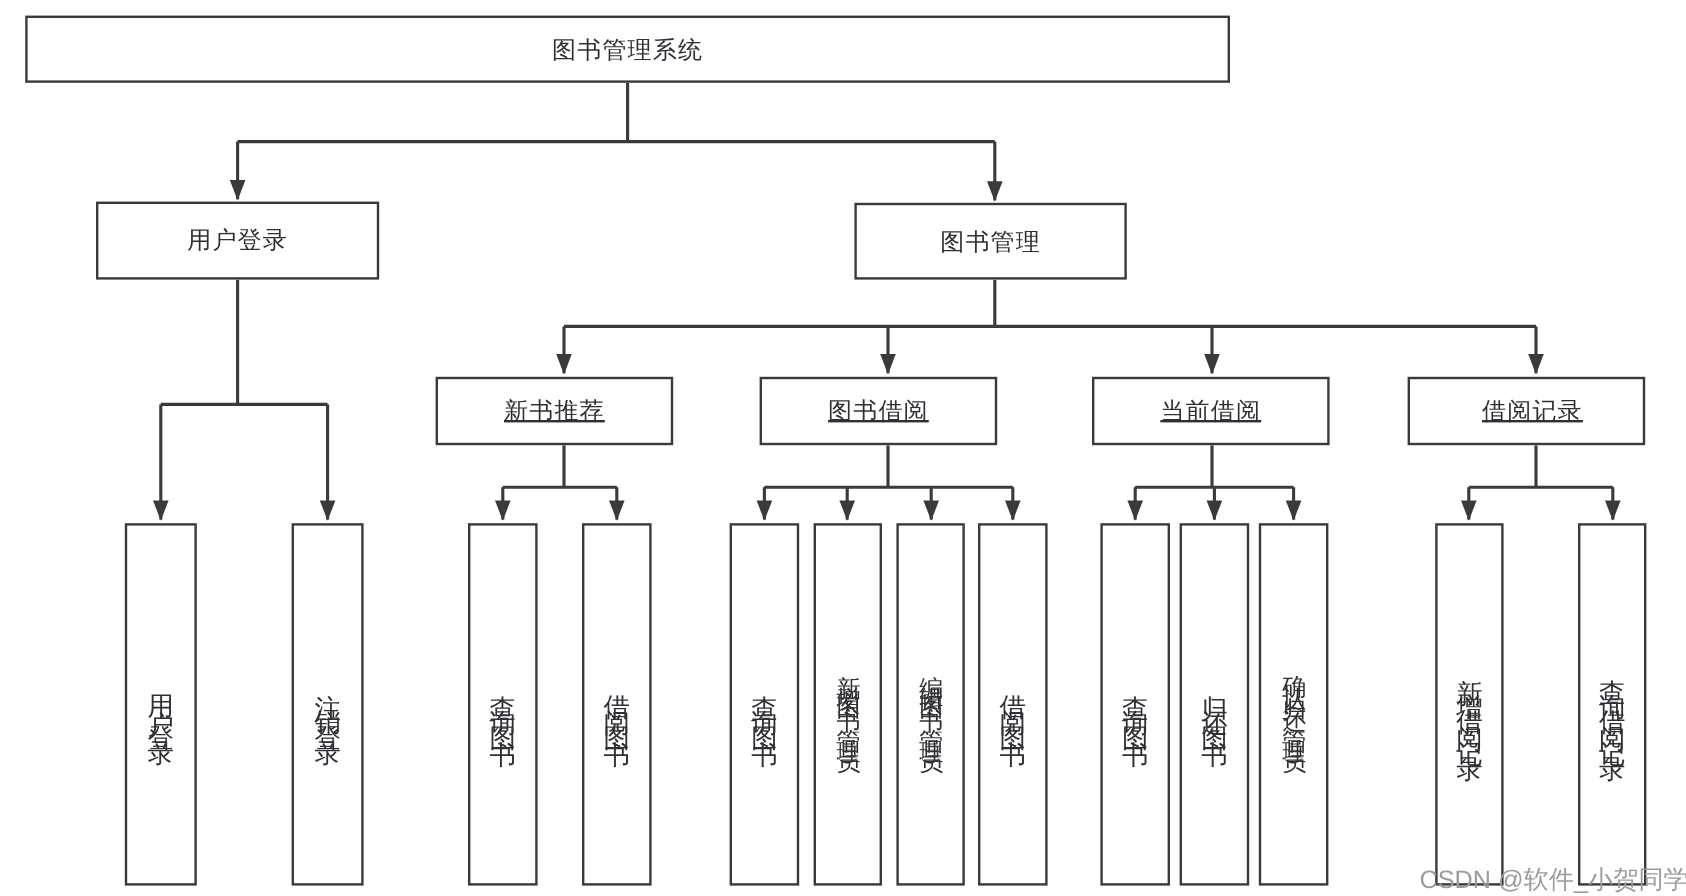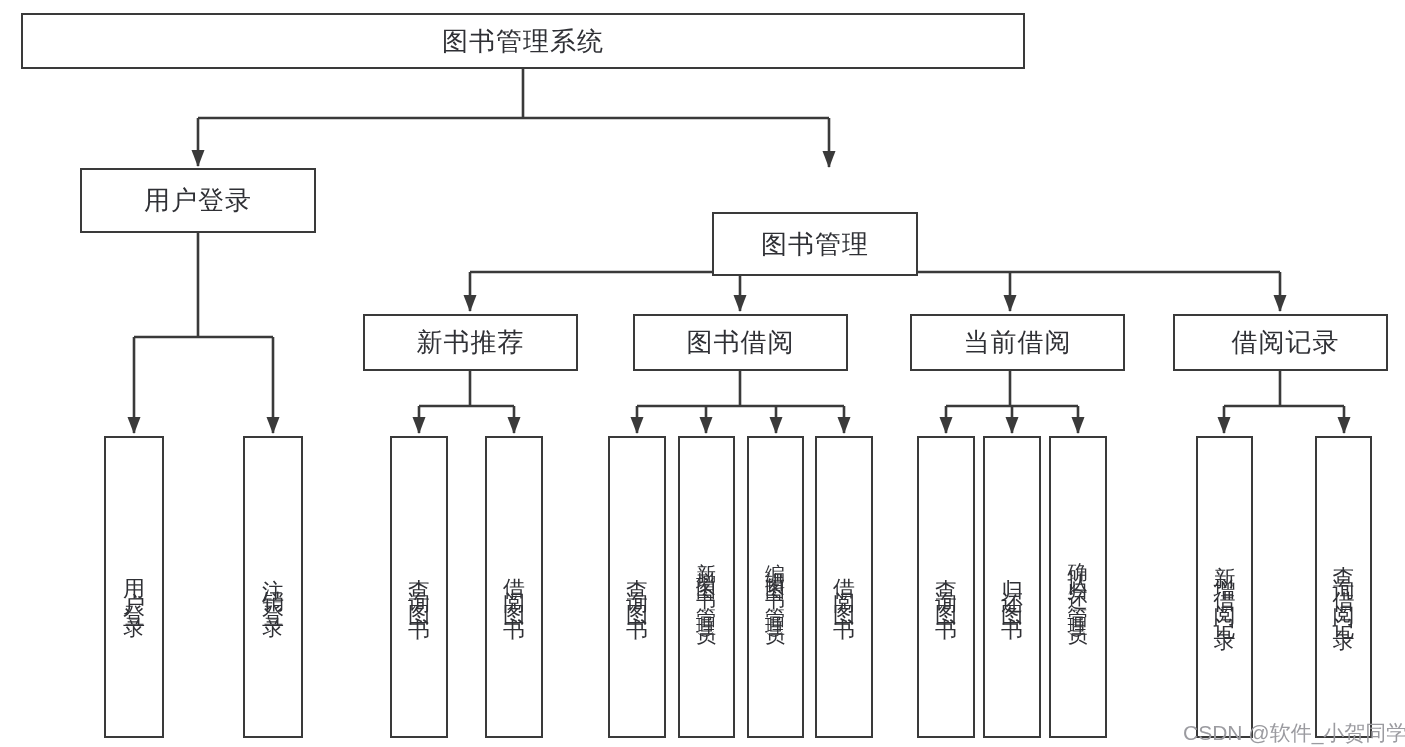--- a/index.html
+++ b/index.html
@@ -30,35 +30,35 @@
   .box {
     position: absolute;
     border: 2.6px solid var(--c-line);
     background: var(--c-background);
     display: flex;
     align-items: center;
     justify-content: center;
     color: var(--c-text);
     z-index: 2;
   }
-  .h-label { font-size: 26px; letter-spacing: 1px; white-space: nowrap; }
+  .h-label { font-size: 20px; letter-spacing: 1px; white-space: nowrap; }
   .v-label {
     writing-mode: vertical-rl;
     font-size: 22px;
     letter-spacing: 13px;
     line-height: 1;
     white-space: nowrap;
   }
   .v-label.long { font-size: 20px; letter-spacing: 9px; }
 
   
   .n-root   { left: 21px;  top: 13px;  width: 1004px; height: 56px; }
   .n-login  { left: 80px;  top: 168px; width: 236px;  height: 65px; }
-  .n-mgmt   { left: 712px; top: 169px; width: 206px;  height: 64px; margin-top: 43px; }
-  .lvl3     { top: 314px; width: 215px; height: 57px; }
+  .n-mgmt   { left: 712px; top: 169px; width: 227px;  height: 64px; }
+  .lvl3     { top: 314px; width: 198px; height: 57px; text-decoration: underline; }
   .n-rec    { left: 363px; }
   .n-bor    { left: 633px; text-align: center; }
   .n-cur    { left: 910px; }
   .n-log    { left: 1173px; padding-left: 10px; }
   .leaf     { top: 436px; height: 302px; width: 58px; }
   .lf-1  { left: 104px; width: 60px; }
   .lf-2  { left: 243px; width: 60px; }
   .lf-3  { left: 390px; }
   .lf-4  { left: 485px; }
   .lf-5  { left: 608px; }

